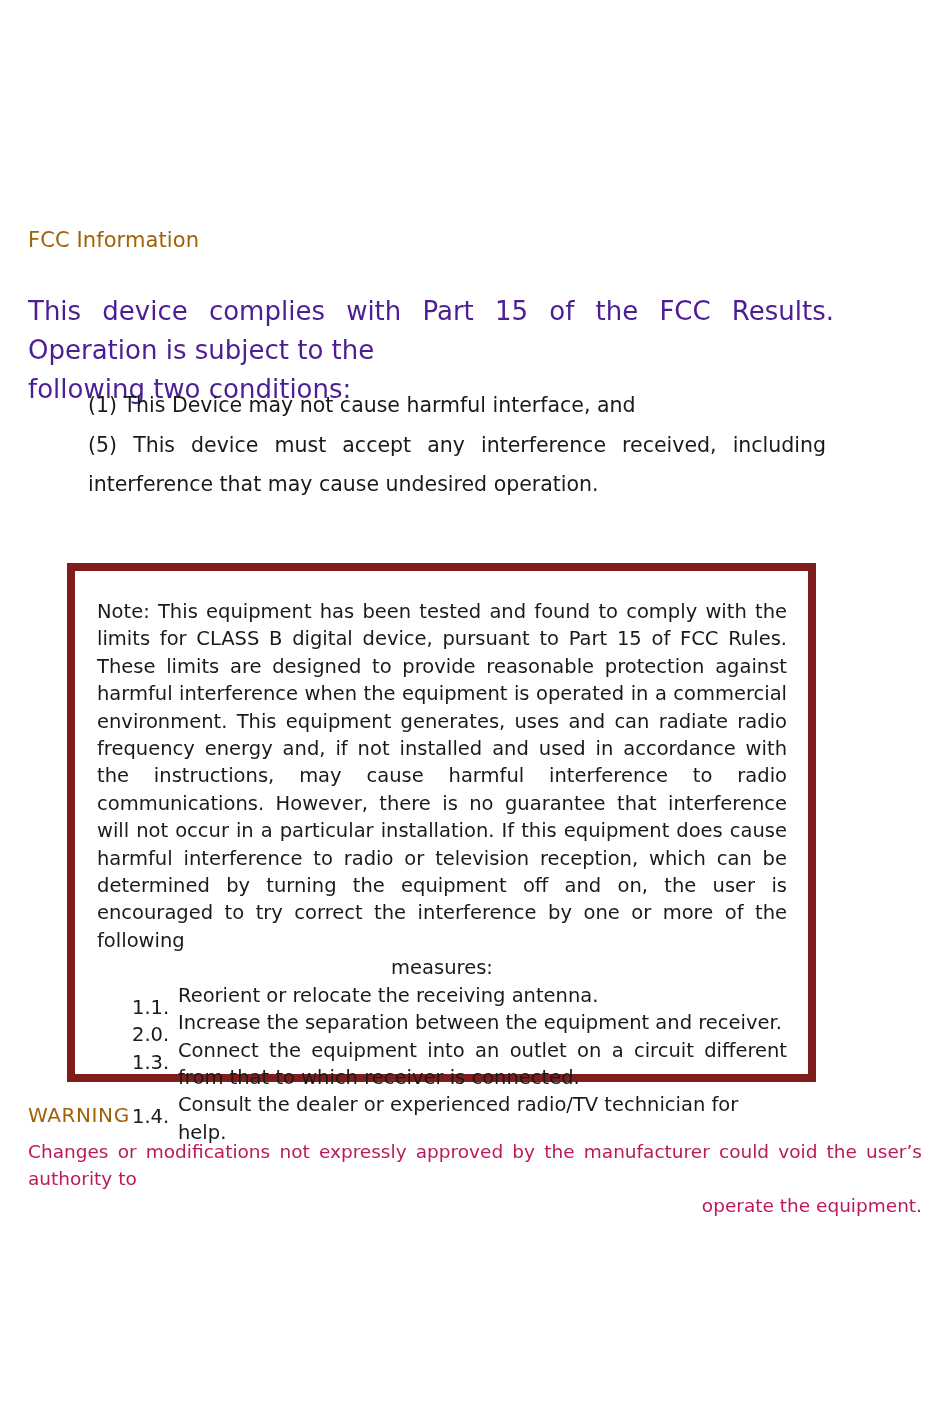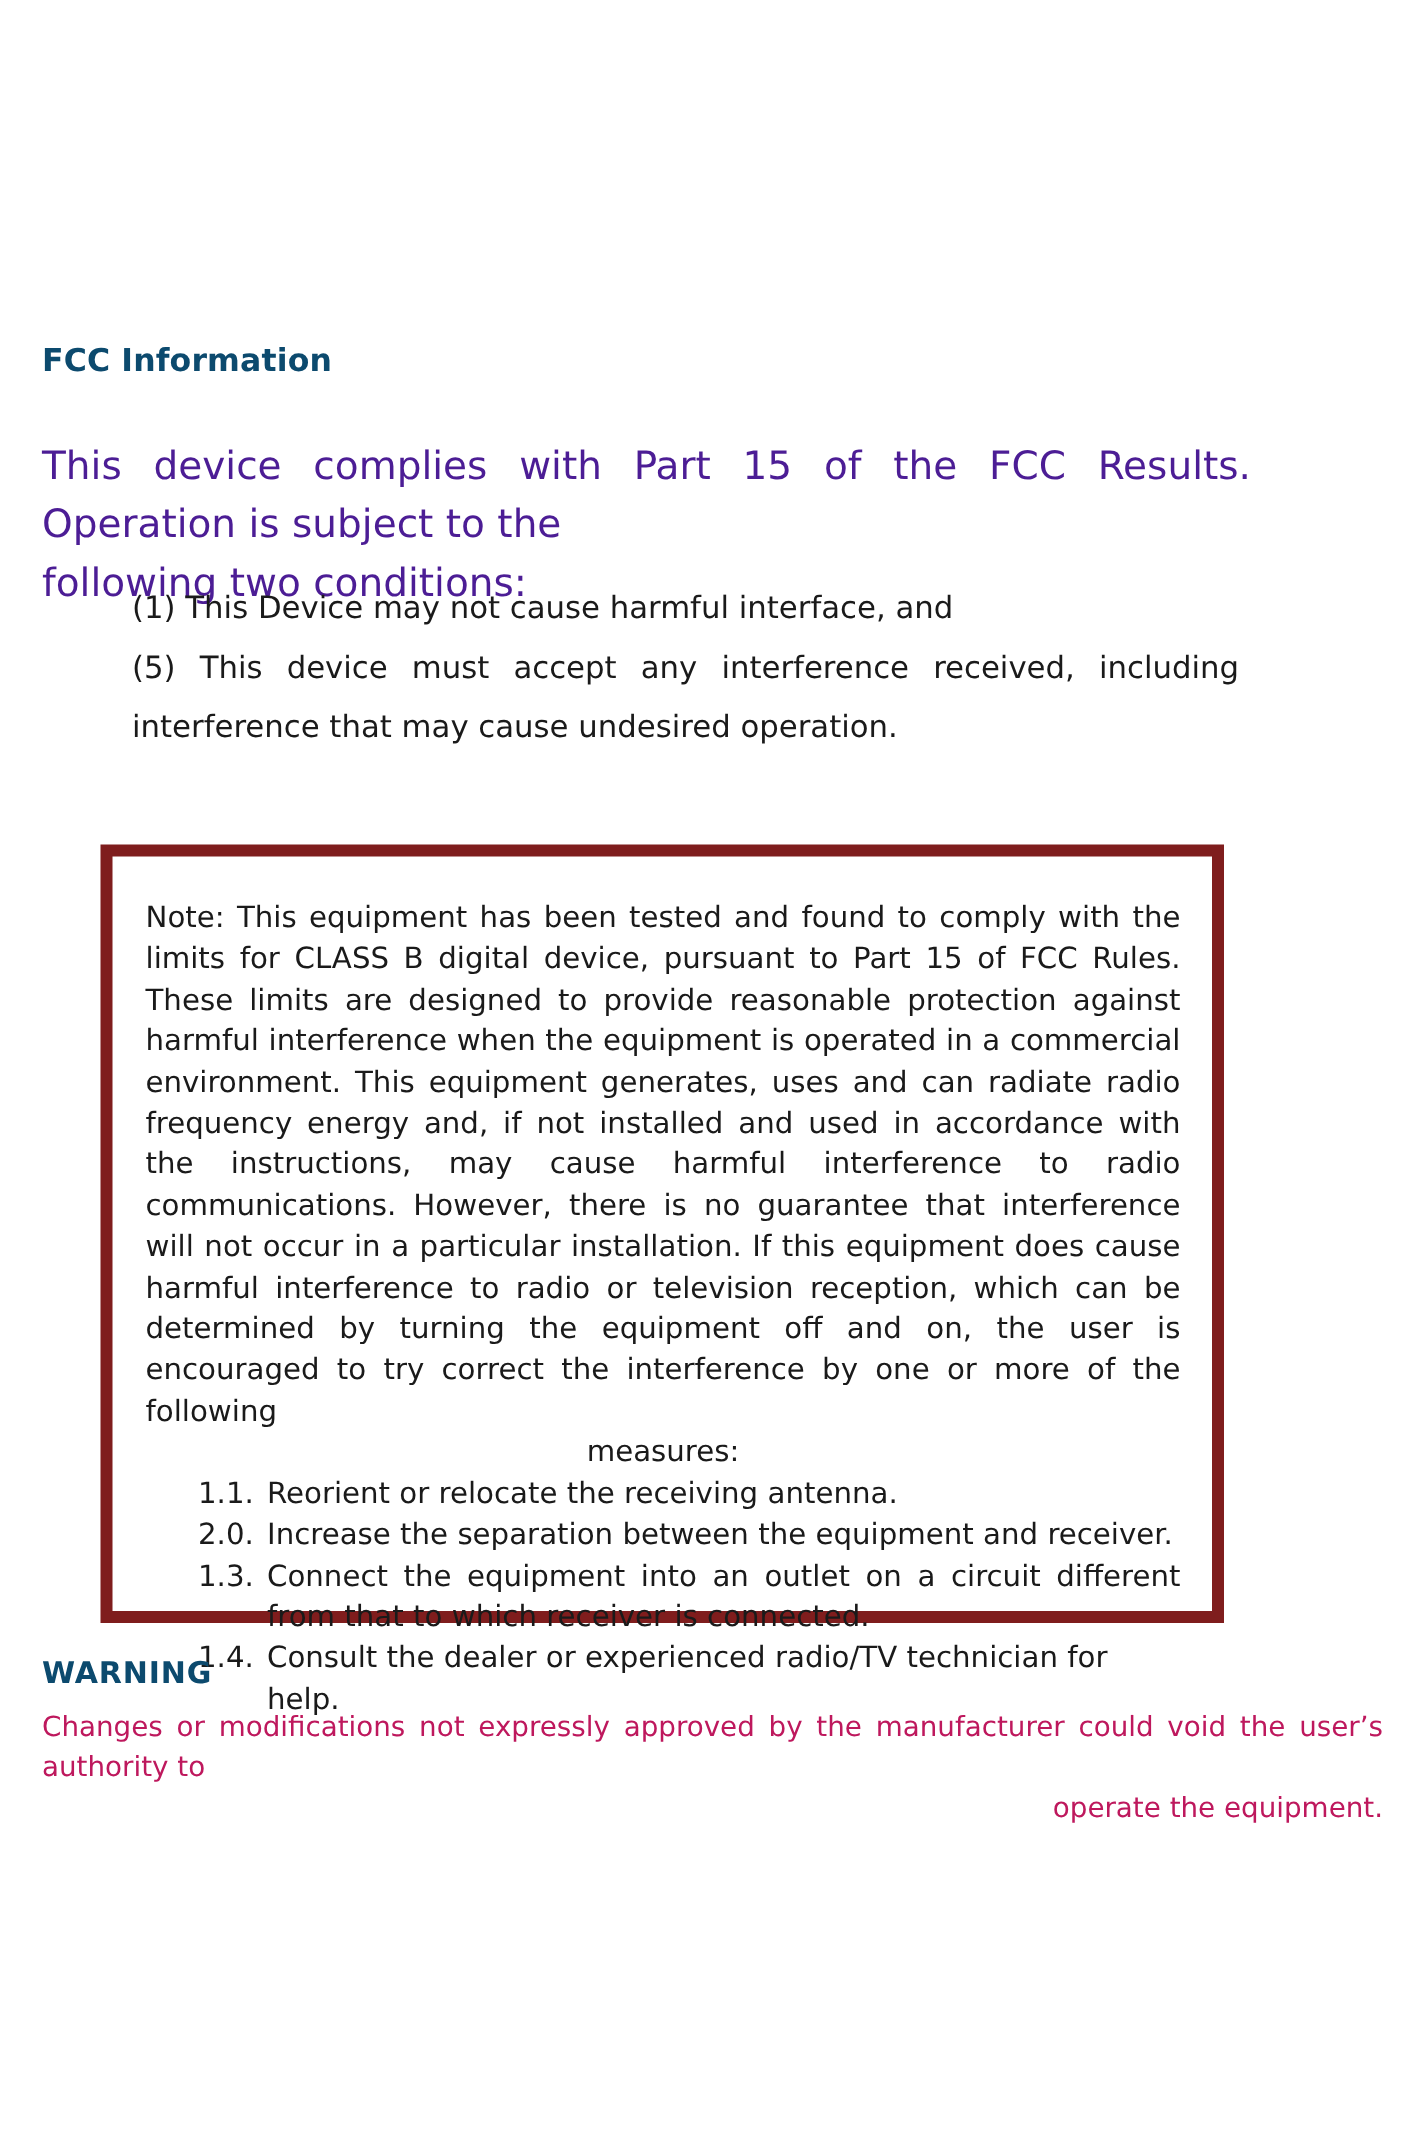--- a/index.html
+++ b/index.html
@@ -21,24 +21,24 @@
     inset: 0;
     width: 950px;
     height: 1422px;
     overflow: hidden;
   }
 
   
   .doc-heading {
     position: absolute;
     left: 28px;
-    font-weight: bold;
+    font-weight: normal;
     font-size: 21px;
     letter-spacing: 0.1px;
-    color: #0c4a6e;
+    color: #a16207;
     white-space: nowrap;
   }
   #fcc-heading { top: 228px; }
   #warning-heading { top: 1103px; font-size: 20px; letter-spacing: 0.6px; }
 
   
   .intro-para {
     position: absolute;
     left: 28px;
     top: 292px;
@@ -108,21 +108,21 @@
     margin-left: 35px;
     text-align: justify;
     text-justify: inter-word;
   }
   .measure-item.nowrap-item {
     text-align: left;
   }
   .measure-item .marker {
     position: absolute;
     left: 0;
-    top: 0;
+    top: 12px;
   }
 
   
   .warning-para {
     position: absolute;
     left: 28px;
     top: 1138px;
     width: 894px;
     font-size: 18.5px;
     line-height: 27px;

